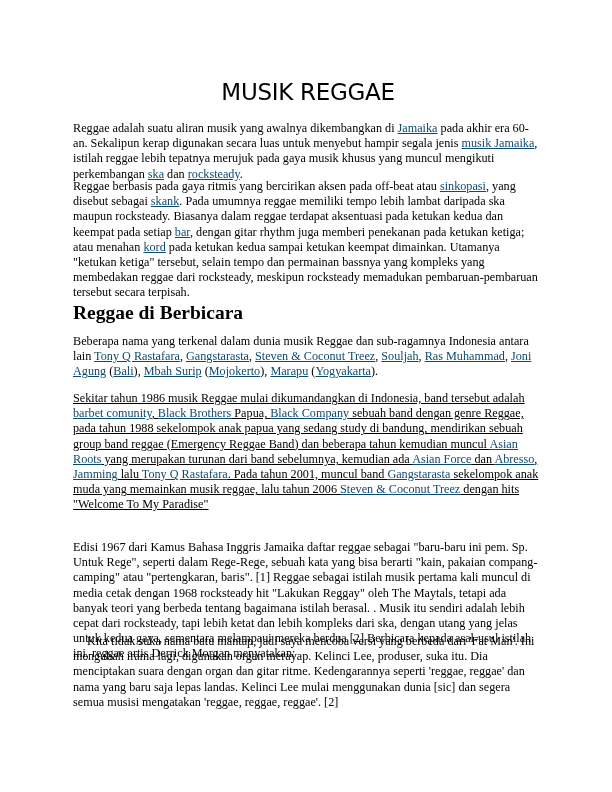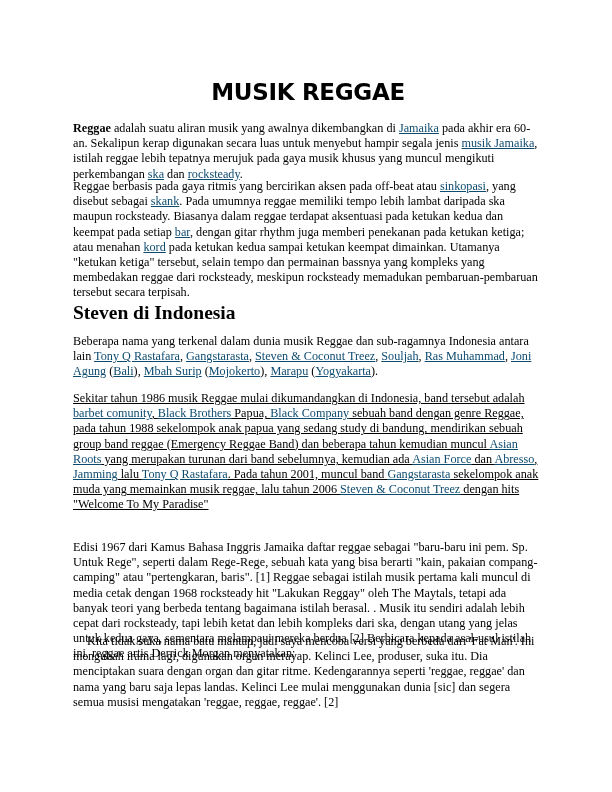--- a/index.html
+++ b/index.html
@@ -1,40 +1,40 @@
 <!DOCTYPE html>
 <html><head>
 <meta charset="utf-8">
 <style>
   html, body { margin: 0; padding: 0; background: #ffffff; }
   body { width: 612px; height: 792px; position: relative; overflow: hidden; }
   .page { position: absolute; left: 73px; top: 0; width: 470px; color: #000; font-family: "Liberation Serif", serif; font-size: 12.2px; line-height: 15.2px; }
-  .title { position: absolute; left: 0; top: 78px; width: 470px; text-align: center; font-family: "DejaVu Sans", sans-serif; font-weight: bold; font-size: 23px; letter-spacing: -0.3px; line-height: 28px; }
+  .title { position: absolute; left: 0; top: 78px; width: 470px; text-align: center; font-family: "DejaVu Sans", sans-serif; font-weight: normal; font-size: 23px; letter-spacing: -0.3px; line-height: 28px; }
   .para { position: absolute; left: 0; width: 470px; margin: 0; }
   .p1 { top: 121px; }
   .p2 { top: 179px; }
   .h2 { position: absolute; left: 0; top: 301px; font-family: "Liberation Serif", serif; font-weight: bold; font-size: 19.5px; line-height: 24px; margin: 0; }
   .p3 { top: 334px; font-family: Liberation Serif, serif; }
   .p4 { top: 391px; text-decoration: underline; }
   .p5 { top: 509px; margin-top: 31px; }
   .p6 { top: 634px; text-indent: 14px; }
   a { color: #0c4a6e; text-decoration: underline; }
-  b { font-weight: bold; }
+  b { font-weight: normal; }
 </style>
 </head>
 <body>
 
 <div class="page">
   <div class="title">MUSIK REGGAE</div>
 
   <p class="para p1"><b>Reggae</b><span> adalah suatu aliran musik yang awalnya dikembangkan di </span><a>Jamaika</a><span> pada akhir era 60-an. Sekalipun kerap digunakan secara luas untuk menyebut hampir segala jenis </span><a>musik Jamaika</a><span>, istilah reggae lebih tepatnya merujuk pada gaya musik khusus yang muncul mengikuti perkembangan </span><a>ska</a><span> dan </span><a>rocksteady</a><span>.</span></p>
 
   <p class="para p2"><span>Reggae berbasis pada gaya ritmis yang bercirikan aksen pada off-beat atau </span><a>sinkopasi</a><span>, yang disebut sebagai </span><a>skank</a><span>. Pada umumnya reggae memiliki tempo lebih lambat daripada ska maupun rocksteady. Biasanya dalam reggae terdapat aksentuasi pada ketukan kedua dan keempat pada setiap </span><a>bar</a><span>, dengan gitar rhythm juga memberi penekanan pada ketukan ketiga; atau menahan </span><a>kord</a><span> pada ketukan kedua sampai ketukan keempat dimainkan. Utamanya "ketukan ketiga" tersebut, selain tempo dan permainan bassnya yang kompleks yang membedakan reggae dari rocksteady, meskipun rocksteady memadukan pembaruan-pembaruan tersebut secara terpisah.</span></p>
 
-  <h2 class="h2">Steven di Indonesia</h2>
+  <h2 class="h2">Reggae di Berbicara</h2>
 
   <p class="para p3"><span>Beberapa nama yang terkenal dalam dunia musik Reggae dan sub-ragamnya Indonesia antara lain </span><a>Tony Q Rastafara</a><span>, </span><a>Gangstarasta</a><span>, </span><a>Steven &amp; Coconut Treez</a><span>, </span><a>Souljah</a><span>, </span><a>Ras Muhammad</a><span>, </span><a>Joni Agung</a><span> (</span><a>Bali</a><span>)</span><span>, </span><a>Mbah Surip</a><span> (</span><a>Mojokerto</a><span>)</span><span>, </span><a>Marapu</a><span> (</span><a>Yogyakarta</a><span>).</span></p>
 
   <p class="para p4"><span>Sekitar tahun 1986 musik Reggae mulai dikumandangkan di Indonesia, band tersebut adalah </span><a>barbet comunity</a><span>, </span><a>Black Brothers</a><span> Papua, </span><a>Black Company</a><span> sebuah band dengan genre Reggae, pada tahun 1988 sekelompok anak papua yang sedang study di bandung, mendirikan sebuah group band reggae (Emergency Reggae Band) dan beberapa tahun kemudian muncul </span><a>Asian Roots</a><span> yang merupakan turunan dari band sebelumnya, kemudian ada </span><a>Asian Force</a><span> dan </span><a>Abresso</a><span>, </span><a>Jamming</a><span> lalu </span><a>Tony Q Rastafara</a><span>. Pada tahun 2001, muncul band </span><a>Gangstarasta</a><span> sekelompok anak muda yang memainkan musik reggae, lalu tahun 2006 </span><a>Steven &amp; Coconut Treez</a><span> dengan hits "Welcome To My Paradise"</span></p>
 
   <p class="para p5">Edisi 1967 dari Kamus Bahasa Inggris Jamaika daftar reggae sebagai "baru-baru ini pem. Sp. Untuk Rege", seperti dalam Rege-Rege, sebuah kata yang bisa berarti "kain, pakaian compang-camping" atau "pertengkaran, baris". [1] Reggae sebagai istilah musik pertama kali muncul di media cetak dengan 1968 rocksteady hit "Lakukan Reggay" oleh The Maytals, tetapi ada banyak teori yang berbeda tentang bagaimana istilah berasal. . Musik itu sendiri adalah lebih cepat dari rocksteady, tapi lebih ketat dan lebih kompleks dari ska, dengan utang yang jelas untuk kedua gaya, sementara melampaui mereka berdua [2] Berbicara kepada asal-usul istilah ini, reggae artis Derrick Morgan menyatakan:</p>
 
   <p class="para p6">Kita tidak suka nama batu mantap, jadi saya mencoba versi yang berbeda dari 'Fat Man'. Ini mengubah irama lagi, digunakan organ merayap. Kelinci Lee, produser, suka itu. Dia menciptakan suara dengan organ dan gitar ritme. Kedengarannya seperti 'reggae, reggae' dan nama yang baru saja lepas landas. Kelinci Lee mulai menggunakan dunia [sic] dan segera semua musisi mengatakan 'reggae, reggae, reggae'. [2]</p>
 </div>
 

